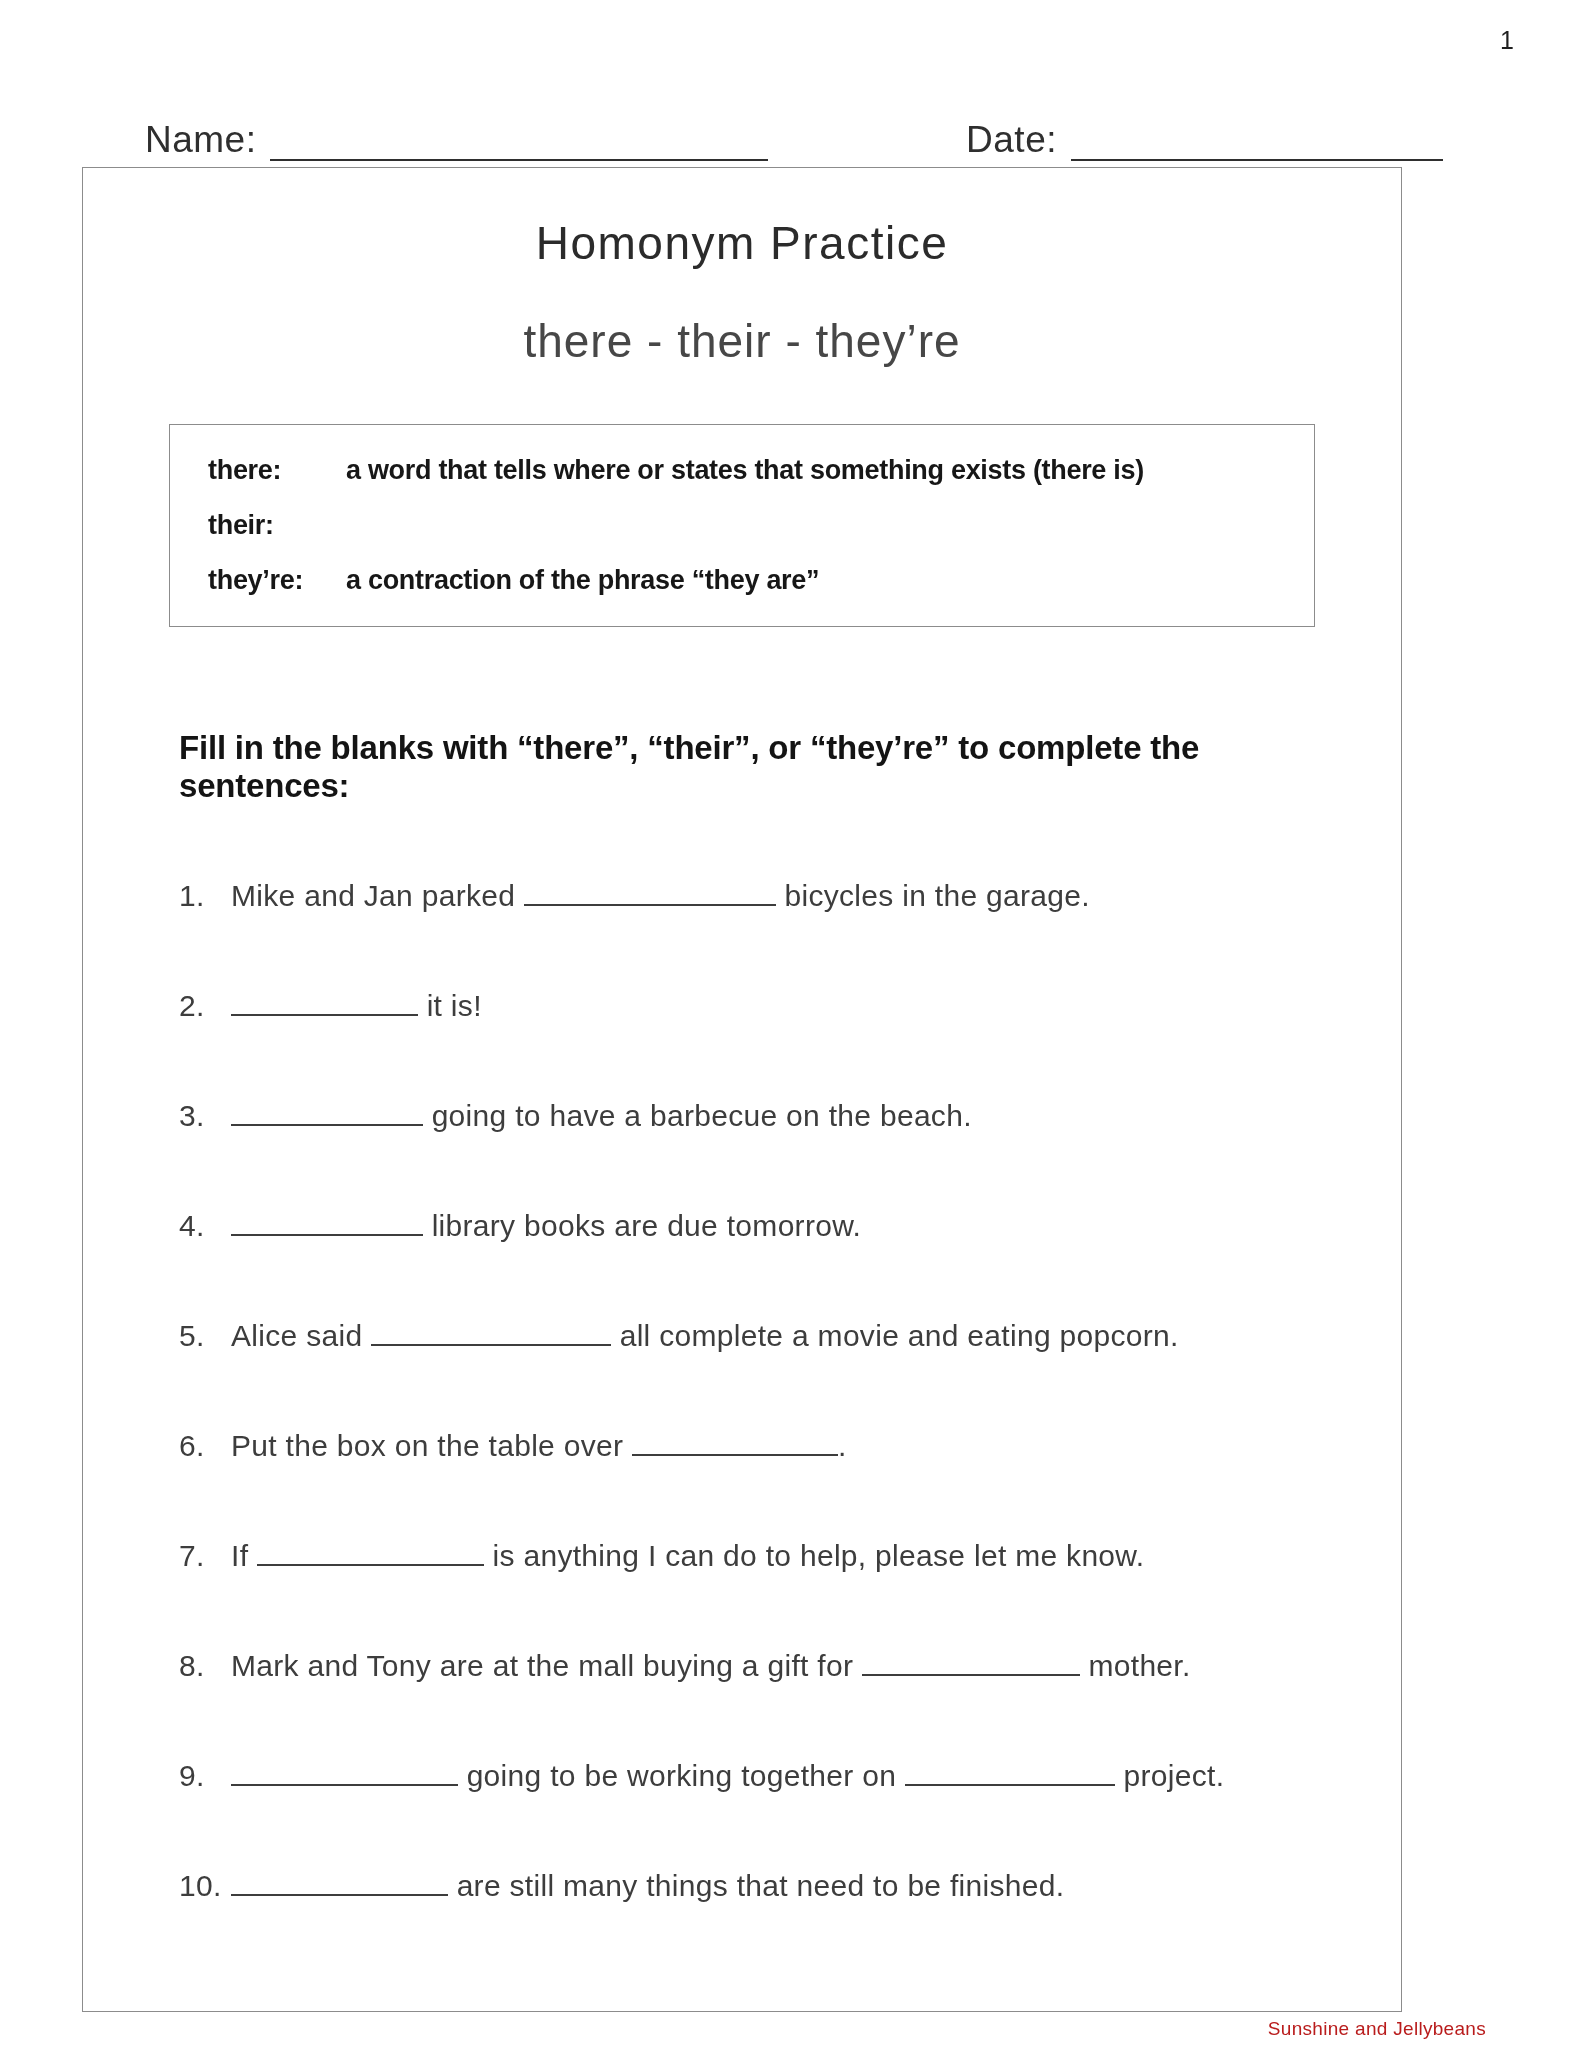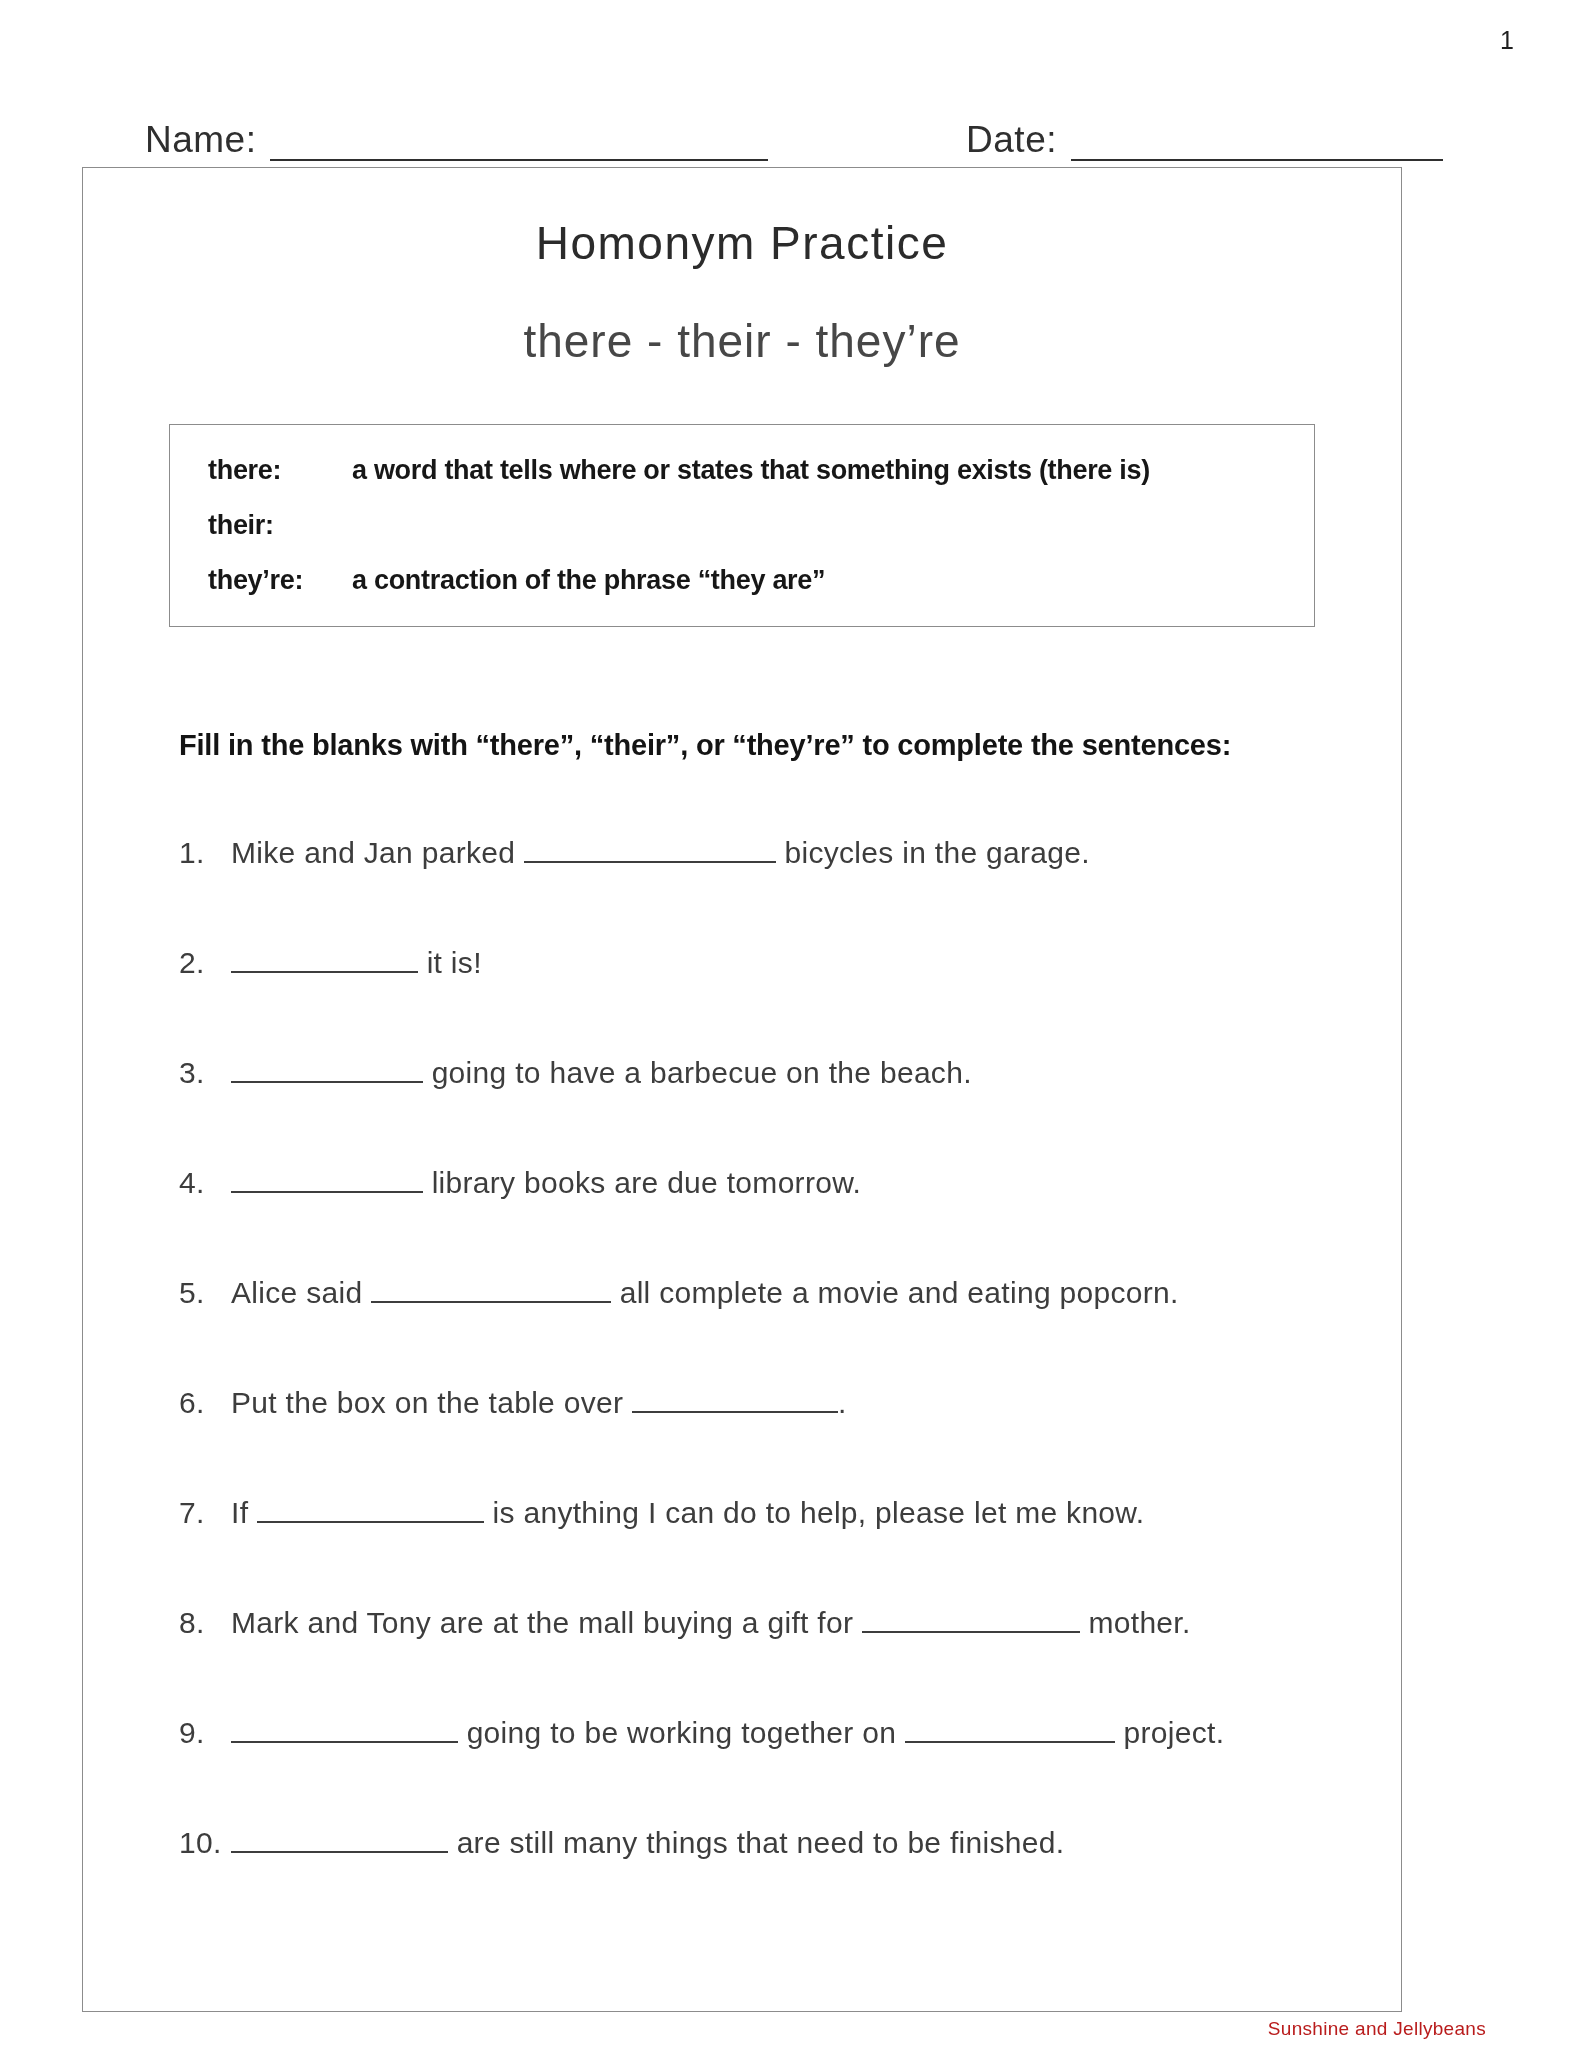--- a/index.html
+++ b/index.html
@@ -75,32 +75,31 @@
   .definitions-box {
     margin: 56px auto 0 auto;
     width: 1146px;
     box-sizing: border-box;
     border: 1.5px solid #8c8c8c;
     padding: 30px 38px 28px 38px;
   }
   .definition-row {
     display: grid;
     grid-template-columns: 138px 1fr;
-    column-gap: 6px;
     margin-bottom: 24px;
     font-size: 27px;
     font-weight: 700;
     color: #171717;
     letter-spacing: -0.3px;
   }
   .definition-row:last-child { margin-bottom: 2px; }
 
   .instructions {
     margin: 102px 60px 0 96px;
-    font-size: 29px;
+    font-size: 33px;
     font-weight: 700;
     color: #141414;
     letter-spacing: -0.2px;
   }
 
   .sentence-list {
     margin: 74px 40px 0 96px;
   }
   .sentence {
     display: flex;

